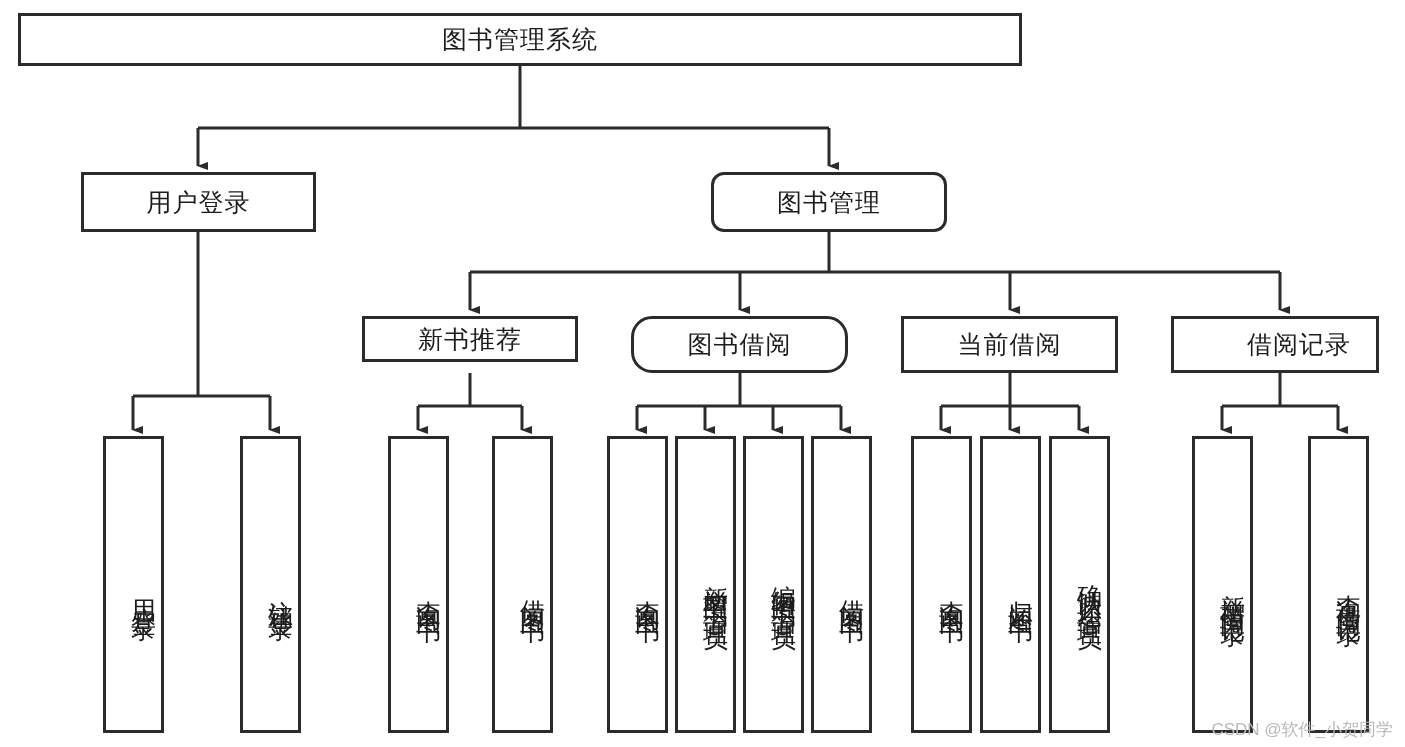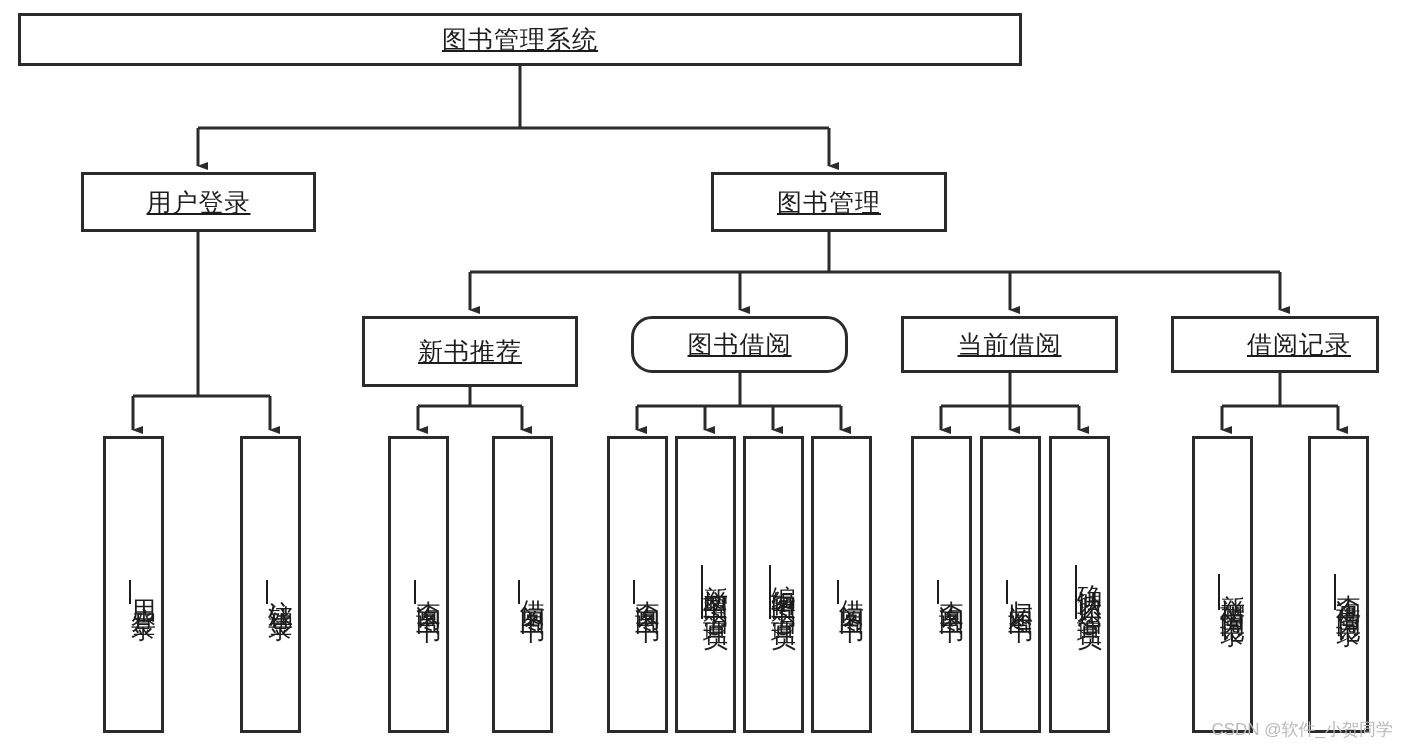--- a/index.html
+++ b/index.html
@@ -15,21 +15,20 @@
 
   .node{
     position:absolute;
     box-sizing:border-box;
     background:#ffffff;
     border:3px solid #2b2b2b;
     display:flex;
     align-items:center;
     justify-content:center;
     color:#1c1c1c;
-    text-decoration:underline;
   }
   .node.h{ font-size:25px; letter-spacing:1px; }
   .node.v{
     writing-mode:vertical-rl;
     text-orientation:upright;
     font-size:25px;
     letter-spacing:6px;
     padding-top:14px;
     align-items:flex-start;
     justify-content:center;
@@ -103,25 +102,25 @@
     </g>
   </svg>
 
   <div class="node h title" style="left:18px;top:13px;width:1004px;height:53px;">
     <span>图书管理系统</span>
   </div>
 
   <div class="node h" style="left:81px;top:172px;width:235px;height:60px;">
     <span>用户登录</span>
   </div>
-  <div class="node h" style="left:711px;top:172px;width:236px;height:60px;">
+  <div class="node h" style="left:711px;top:172px;width:236px;height:60px;border-radius:13px;">
     <span>图书管理</span>
   </div>
 
-  <div class="node h" style="left:362px;top:316px;width:216px;height:71px;">
+  <div class="node h" style="left:362px;top:316px;width:216px;height:46px;">
     <span>新书推荐</span>
   </div>
   <div class="node h" style="left:631px;top:316px;width:217px;height:57px;border-radius:21px;">
     <span>图书借阅</span>
   </div>
   <div class="node h" style="left:901px;top:316px;width:217px;height:57px;text-align:right;">
     <span>当前借阅</span>
   </div>
   <div class="node h" style="left:1171px;top:316px;width:208px;height:57px;padding-left:48px;">
     <span>借阅记录</span>

